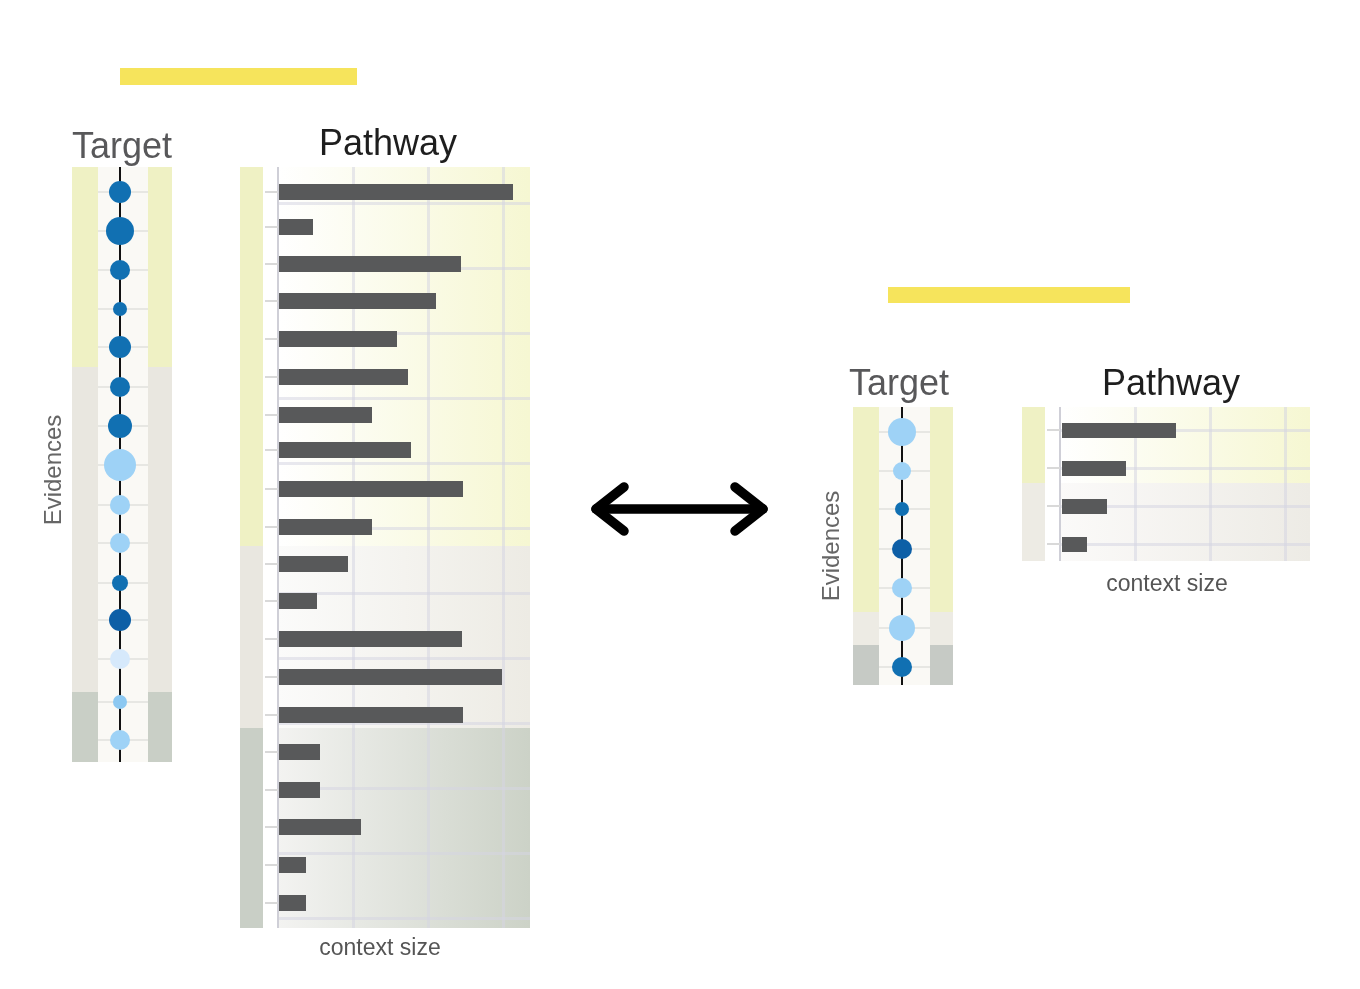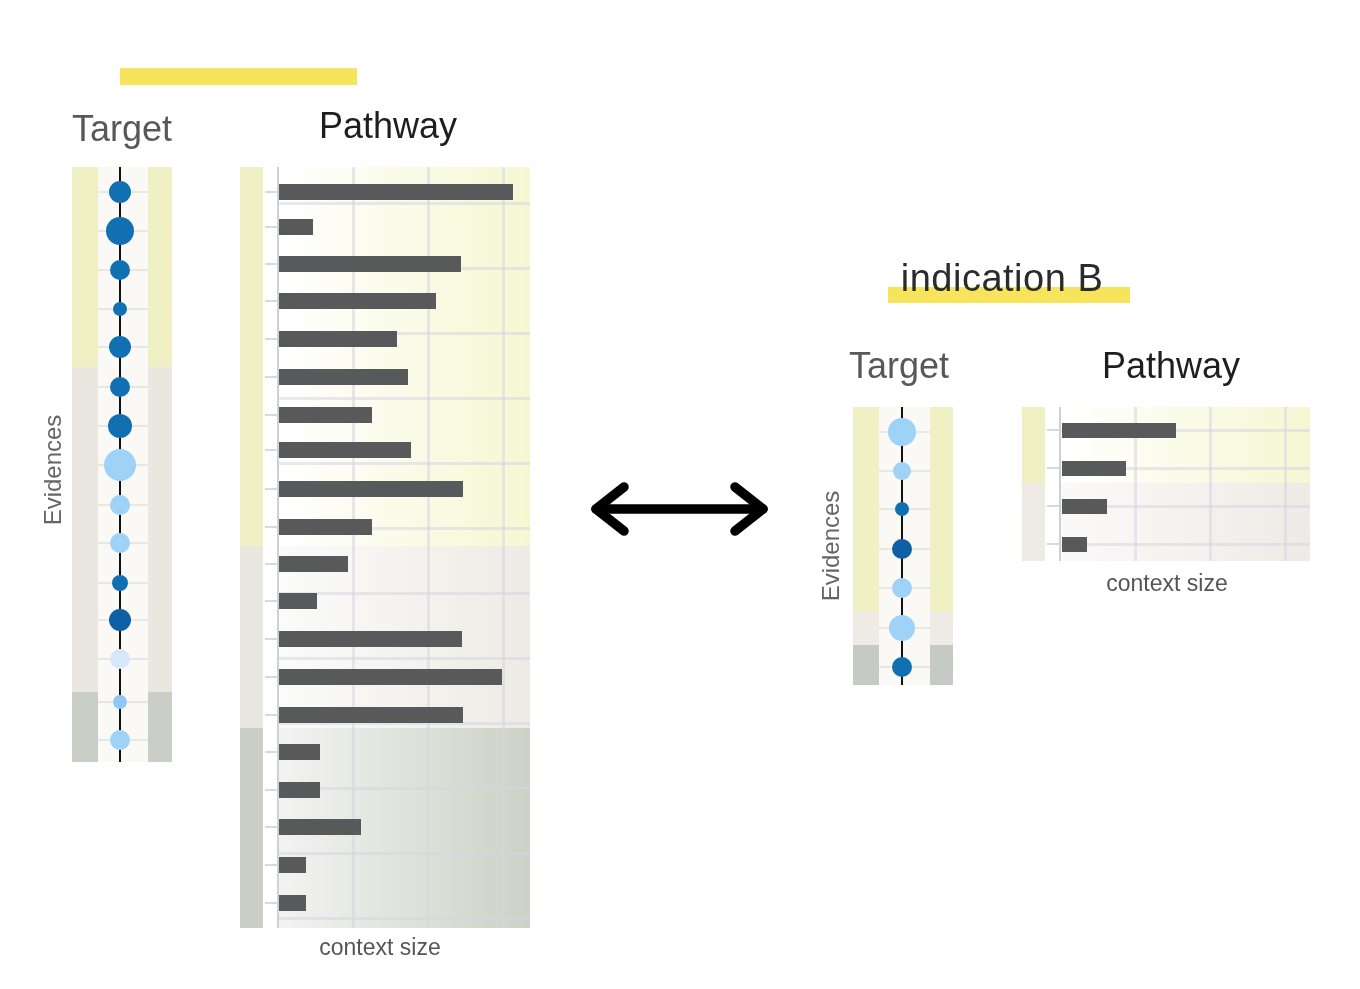--- a/index.html
+++ b/index.html
@@ -2,21 +2,21 @@
 <html><head>
 <meta charset="utf-8">
 <style>
   html,body{margin:0;padding:0;background:#ffffff;}
   #canvas{
     position:relative;width:1360px;height:989px;background:#ffffff;overflow:hidden;
     font-family:"Liberation Sans","DejaVu Sans",sans-serif;
   }
   .title{position:absolute;font-size:38px;line-height:1.1;color:#2b2b2b;text-align:center;z-index:2;letter-spacing:.5px;}
   .hl{position:absolute;background:#f6e45c;z-index:1;}
-  .col-label{position:absolute;font-size:36px;line-height:1;text-align:center;z-index:2;}
+  .col-label{position:absolute;font-size:36px;line-height:1;text-align:center;z-index:2;margin-top:17px;}
   .col-label.gray{color:#58585a;}
   .col-label.dark{color:#1e1e1e;}
   .evid{position:absolute;font-size:24px;color:#666666;white-space:nowrap;
         transform:translate(-50%,-50%) rotate(-90deg);z-index:2;}
   .axis-label{position:absolute;font-size:23px;color:#555555;text-align:center;z-index:2;}
   .chart{position:absolute;}
   #hl-a{left:120px;top:68px;width:237px;height:17px;}
   #title-a{left:118px;top:40px;width:240px;}
   #target-label-a{left:60px;top:111px;width:124px;}
   #pathway-label-a{left:303px;top:108px;width:170px;}
@@ -136,21 +136,20 @@
       <div style="position: absolute; left: 39px; top: 540px; width: 184px; height: 16px; background: rgb(88, 89, 90);"></div>
       <div style="position: absolute; left: 39px; top: 577px; width: 41px; height: 16px; background: rgb(88, 89, 90);"></div>
       <div style="position: absolute; left: 39px; top: 615px; width: 41px; height: 16px; background: rgb(88, 89, 90);"></div>
       <div style="position: absolute; left: 39px; top: 652px; width: 82px; height: 16px; background: rgb(88, 89, 90);"></div>
       <div style="position: absolute; left: 39px; top: 690px; width: 27px; height: 16px; background: rgb(88, 89, 90);"></div>
       <div style="position: absolute; left: 39px; top: 728px; width: 27px; height: 16px; background: rgb(88, 89, 90);"></div>
     </div>
   <div class="axis-label" id="ctx-a">context size</div>
 
   <div class="hl" id="hl-b"></div>
-  <div class="title" id="title-b">indication B</div>
   <div class="col-label gray" id="target-label-b">Target</div>
   <div class="col-label dark" id="pathway-label-b">Pathway</div>
   <div class="evid" id="evid-b">Evidences</div>
   <div class="chart" id="chart-target-b" style="left: 853px; top: 407px; width: 100px; height: 278px;">
       <div style="position: absolute; left: 0px; top: 0px; width: 100%; height: 205px; background: rgb(239, 241, 196);"></div>
       <div style="position: absolute; left: 0px; top: 205px; width: 100%; height: 33px; background: rgb(237, 235, 228);"></div>
       <div style="position: absolute; left: 0px; top: 238px; width: 100%; height: 40px; background: rgb(198, 202, 197);"></div>
       <div style="position: absolute; left: 26px; top: 0px; width: 51px; height: 100%; background: rgb(250, 249, 245);"></div>
       <div style="position: absolute; left: 26px; top: 24px; width: 51px; height: 2px; background: rgb(231, 231, 227);"></div>
       <div style="position: absolute; left: 26px; top: 63px; width: 51px; height: 2px; background: rgb(231, 231, 227);"></div>

